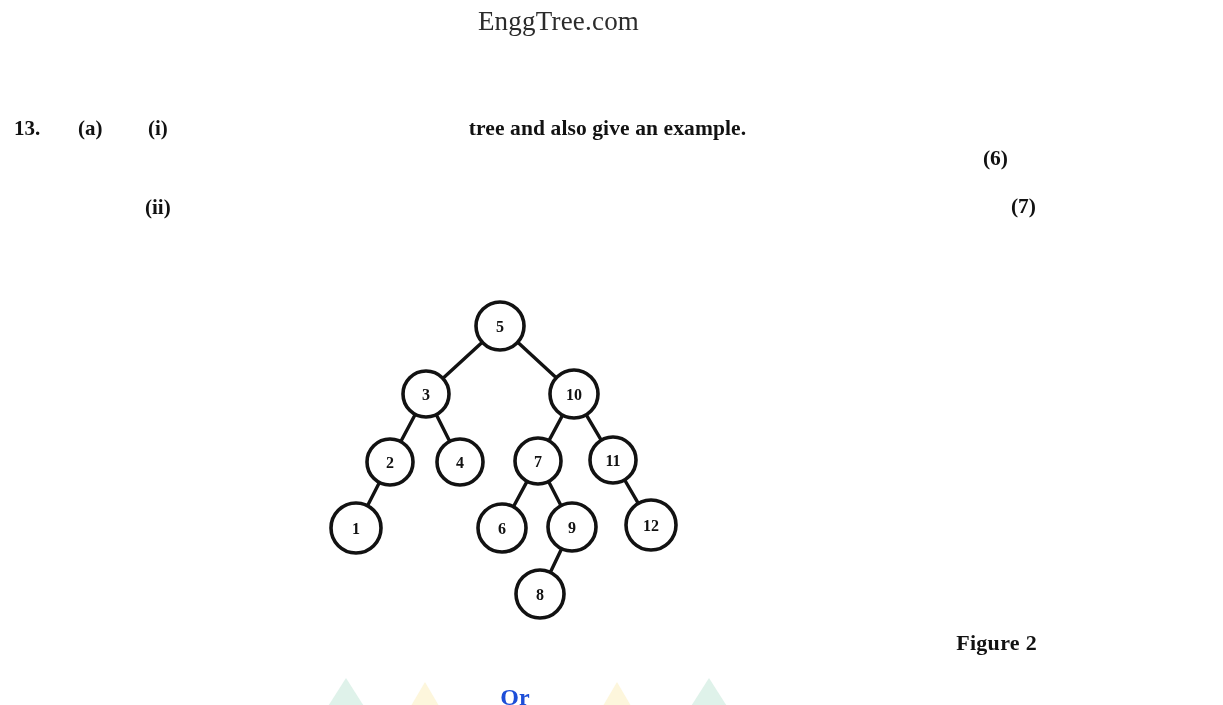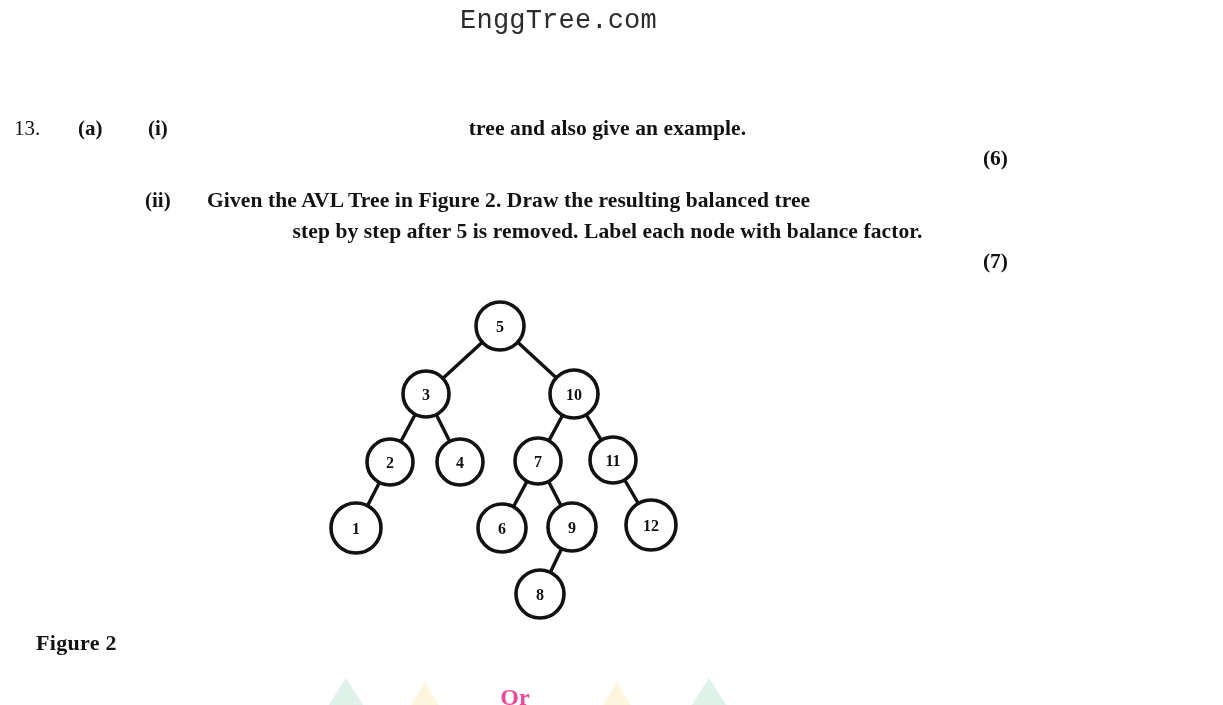--- a/index.html
+++ b/index.html
@@ -17,21 +17,21 @@
     -webkit-font-smoothing: antialiased;
   }
 
   
   .site-header {
     position: absolute;
     top: 4px;
     left: 0;
     width: 1117px;
     text-align: center;
-    font-family: Liberation Mono, monospace;
+    font-family: Liberation Serif, serif;
     font-size: 27px;
     line-height: 34px;
     letter-spacing: 0.2px;
     color: #2b2b2b;
   }
 
   
   .question-block {
     position: absolute;
     left: 0;
@@ -39,21 +39,21 @@
     width: 1020px;
   }
   .qrow {
     position: relative;
   }
   .q-num {
     position: absolute;
     left: 14px;
     top: 0;
     font-size: 21px;
-    font-weight: normal;
+    font-weight: bold;
     line-height: 31px;
   }
   .q-alpha {
     position: absolute;
     left: 78px;
     top: 0;
     font-size: 21px;
     font-weight: bold;
     line-height: 31px;
   }
@@ -82,21 +82,22 @@
   }
   .marks {
     width: 801px;
     margin-left: 207px;
     text-align: right;
     font-size: 21.5px;
     line-height: 29px;
     font-weight: bold;
   }
   .part-ii {
-    margin-top: 12px;
+    margin-top: 19px;
+    padding-left: 28px;
   }
 
   
   .figure-wrap {
     position: absolute;
     left: 0;
     top: 288px;
     width: 1117px;
   }
   .tree-canvas {
@@ -107,37 +108,36 @@
   .tree-canvas svg {
     position: absolute;
     left: 0;
     top: 0;
   }
   .fig-caption {
     position: absolute;
     left: 0;
     top: 630px;
     width: 1037px;
-    text-align: left;
+    text-align: right;
     font-size: 22px;
     font-weight: bold;
     letter-spacing: 0.3px;
-    margin-left: 36px;
   }
 
   
   .or-line {
     position: absolute;
     left: 0;
     top: 684px;
     width: 1030px;
     text-align: center;
     font-size: 24px;
     font-weight: bold;
-    color: #ec4899;
+    color: #1d4ed8;
     overflow: hidden;
     height: 21px;
   }
 
   
   .wm-layer {
     position: absolute;
     left: 0;
     bottom: 0;
     width: 1223px;
@@ -165,24 +165,20 @@
     <span class="q-alpha">(a)</span>
     <span class="q-roman r1">(i)</span>
     <div class="q-body">
       <div class="lastline">tree and also give an example.</div>
     </div>
     <div class="marks">(6)</div>
   </div>
 
   <div class="qrow part-ii">
     <span class="q-roman r2">(ii)</span>
-    <div class="q-body">
-      <span>Given the AVL Tree in Figure 2. Draw the resulting balanced tree</span>
-      <div class="lastline">step by step after 5 is removed. Label each node with balance factor.</div>
-    </div>
     <div class="marks">(7)</div>
   </div>
 
 </div>
 
 <div class="figure-wrap">
   <div class="tree-canvas">
     <svg id="tree-svg" width="1117" height="340">
         <line x1="483.064467022626" y1="53.562381654884234" x2="442.19920545661864" y2="91.11424363445856" stroke="#121212" stroke-width="3.4" stroke-linecap="round"></line>
         <line x1="516.935532977374" y1="53.562381654884234" x2="557.064467022626" y2="90.43761834511577" stroke="#121212" stroke-width="3.4" stroke-linecap="round"></line>

